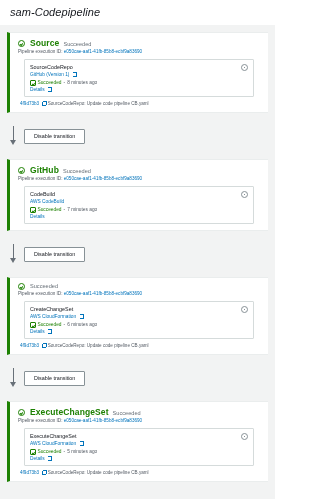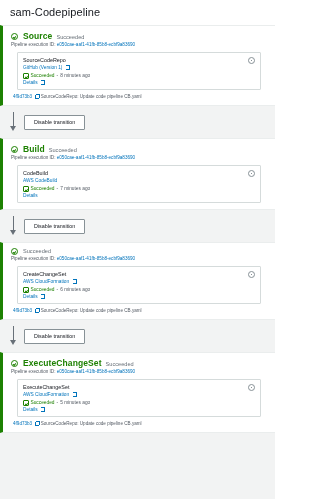--- a/index.html
+++ b/index.html
@@ -19,38 +19,39 @@
   
   .page-header {
     padding: 6px 10px 7px 10px;
     background: #ffffff;
     flex: 0 0 auto;
   }
   .page-title {
     font-size: 11px;
     color: #16191f;
     letter-spacing: .1px;
+    font-style: italic;
   }
 
   
   .pipeline-body {
     flex: 1 1 auto;
     background: #f2f3f3;
     padding: 0 0 10px 0;
     overflow: hidden;
   }
 
   
   .stage {
     background: #ffffff;
     border-left: 3px solid #1d8102;
     border-top: 1px solid #eaeded;
     border-bottom: 1px solid #eaeded;
     padding: 5px 8px 6px 8px;
-    margin: 0;
+    margin: 7px;
   }
   .stage-head {
     display: flex; align-items: baseline; gap: 4px;
   }
   .stage-status-icon {
     width: 7px; height: 7px;
     border: 1.2px solid #1d8102;
     border-radius: 50%;
     position: relative;
     flex: 0 0 auto;
@@ -283,21 +284,21 @@
       <div class="arrow-col">
         <span class="arrow-line"></span>
           <span class="arrow-head"></span>
       </div>
       <button class="disable-transition-btn">Disable transition</button>
     </div>
 
     <div class="stage">
       <div class="stage-head">
         <span class="stage-status-icon"></span>
-        <span class="stage-name">Build</span>
+        <span class="stage-name">GitHub</span>
         <span class="stage-status">Succeeded</span>
       </div>
       <div class="stage-exec">
         <span>Pipeline execution ID:</span>
         <span class="exec-id">e050cae-aaf1-41fb-85b8-ecbf9a83690</span>
       </div>
 
       <div class="action-card">
         <div class="action-main">
           <div class="action-title">CodeBuild</div>

